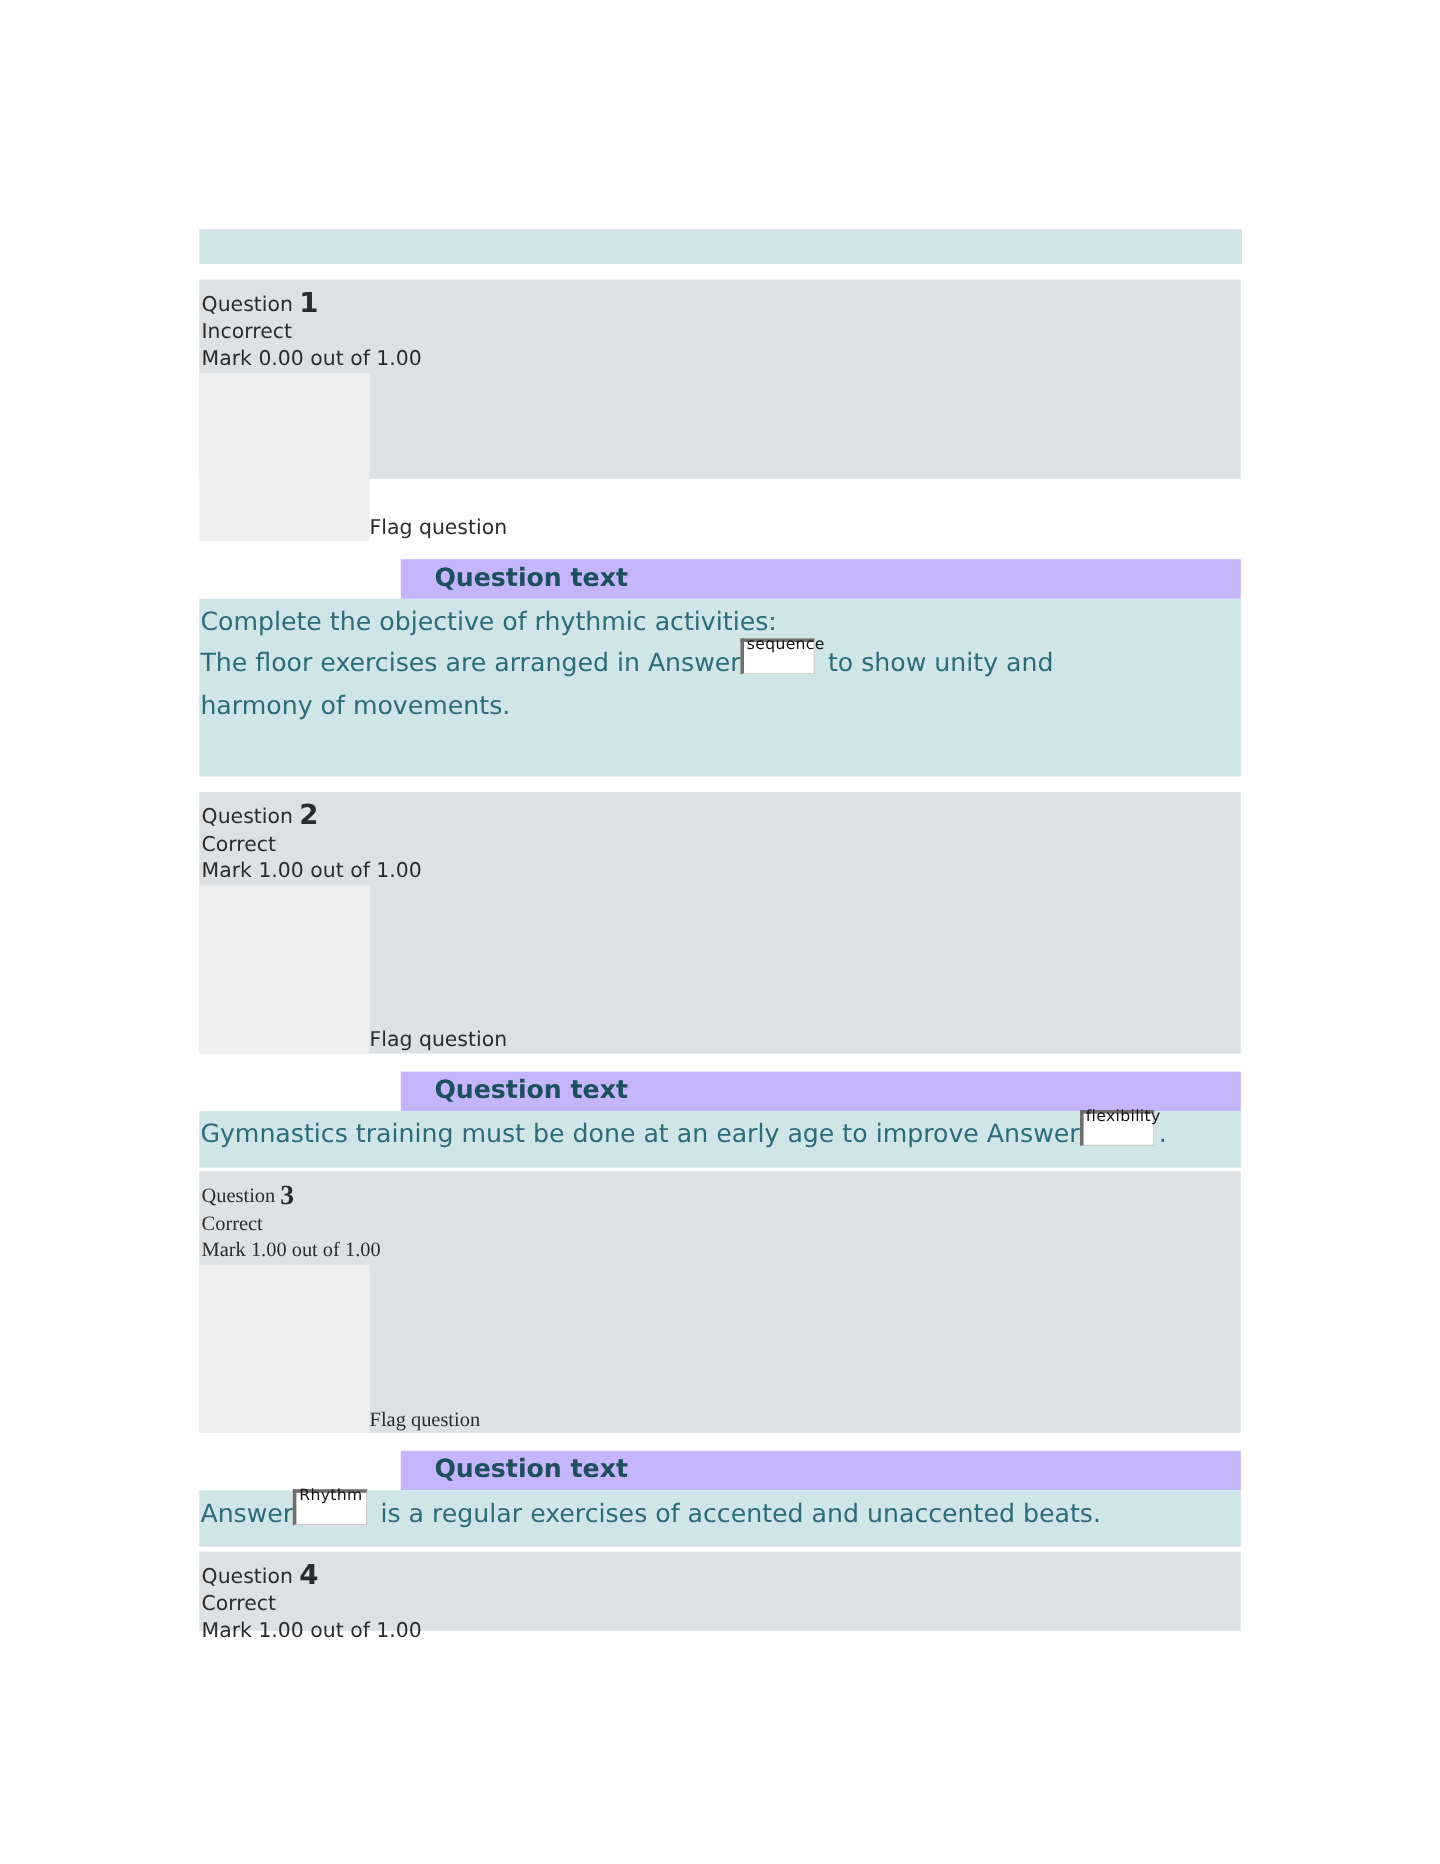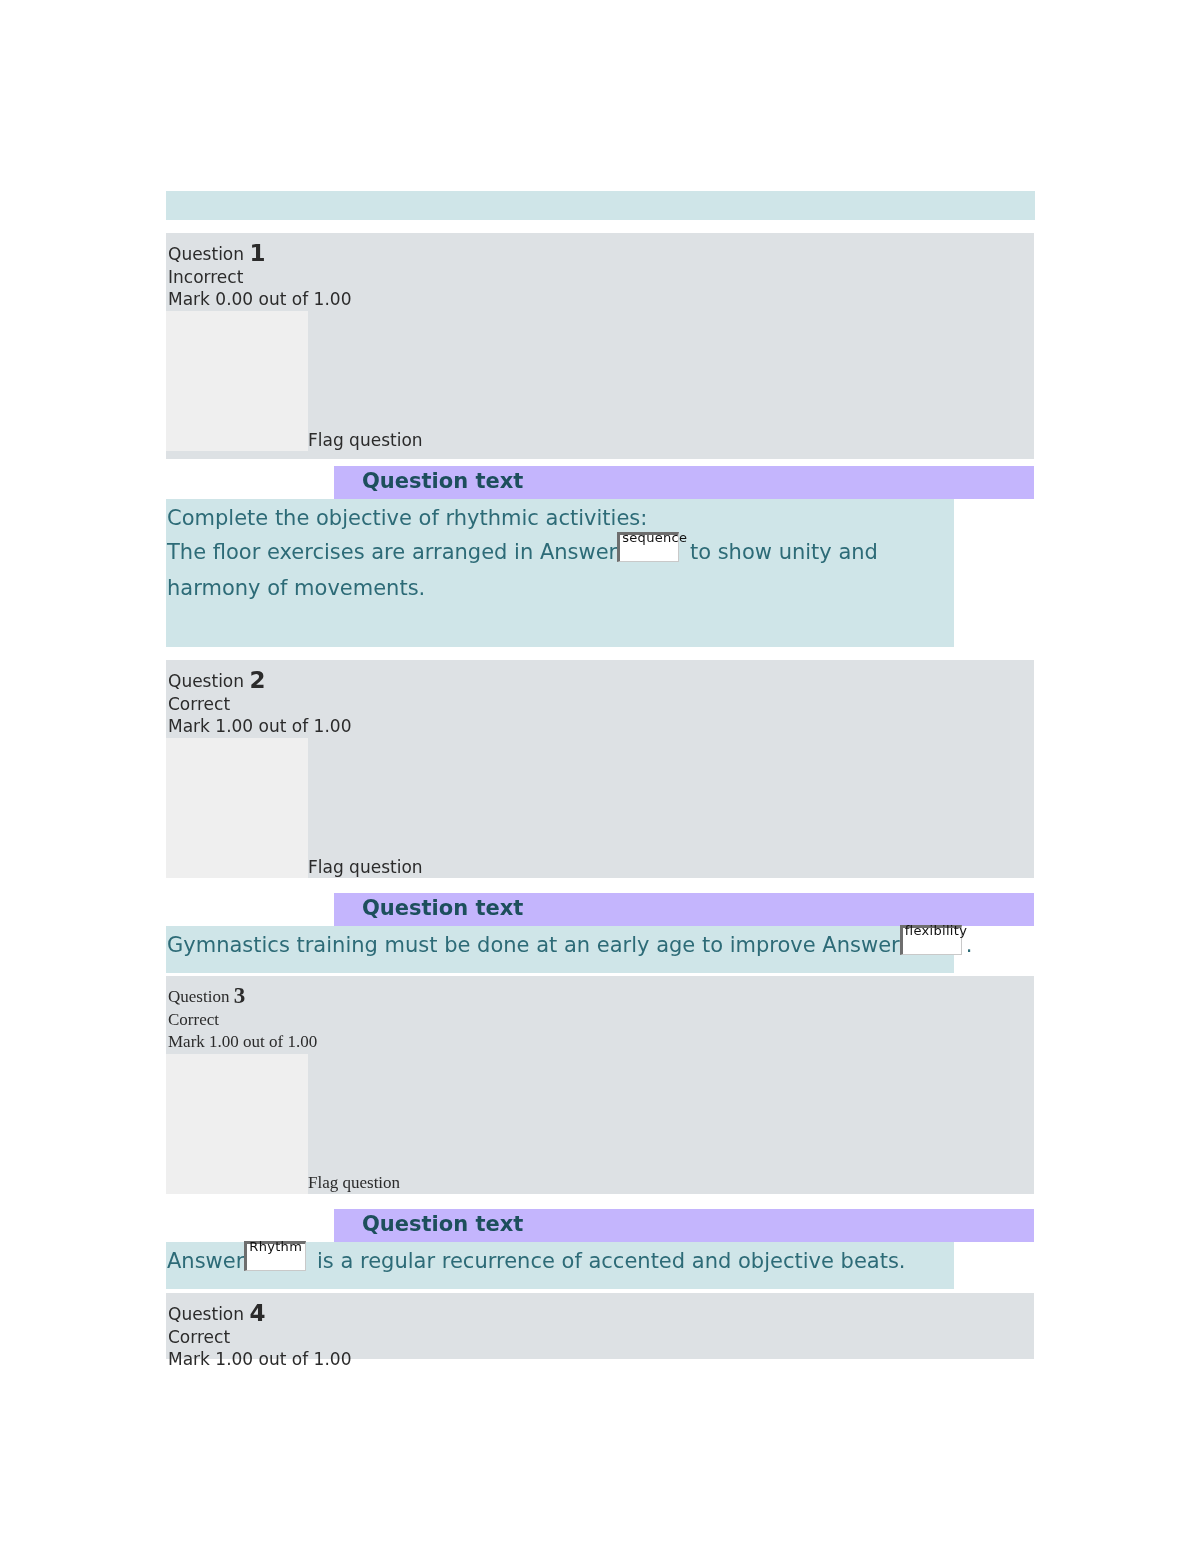--- a/index.html
+++ b/index.html
@@ -96,21 +96,21 @@
     top: 3px;
     font-size: 21px;
     font-weight: bold;
     color: #1d4f5c;
     white-space: nowrap;
   }
   .qtext-body {
     position: absolute;
     left: 0;
     top: 33px;
-    width: 788px;
+    width: 868px;
     background: #cfe5e8;
     box-sizing: border-box;
     padding: 2px 0 6px 0;
   }
   .qline {
     font-size: 21px;
     color: #2d6b77;
     line-height: 34px;
     white-space: nowrap;
     padding-left: 1px;
@@ -149,21 +149,21 @@
     line-height: 16px;
     white-space: nowrap;
     letter-spacing: 0.3px;
   }
 </style>
 </head>
 <body>
 
 <div class="top-strip"></div>
 
-<div class="qinfo" style="top:233px; height:226px;">
+<div class="qinfo" style="top:233px; height:166px;">
   <div class="lightcol" style="top:78px; height:140px;"></div>
   <div class="meta">
     <div class="qno">
       <span>Question</span>
       <b>1</b>
     </div>
     <div class="state">Incorrect</div>
     <div class="mark">Mark 0.00 out of 1.00</div>
   </div>
   <div class="flag" style="top:197px;">Flag question</div>
@@ -219,21 +219,21 @@
   </div>
   <div class="flag" style="top:197px;">Flag question</div>
 </div>
 
 <div class="qtext-wrap" style="top:1209px; height:80px;">
   <div class="qtext-head">
     <span>Question text</span>
   </div>
   <div class="qtext-body" style="height:47px;">
     <div class="qline">
-      <span>Answer</span><span class="sel"><span class="box"></span><span class="val">Rhythm</span></span><span> is a regular recurrence of accented and objective beats.</span>
+      <span>Answer</span><span class="sel"><span class="box"></span><span class="val">Rhythm</span></span><span> is a regular exercises of accented and unaccented beats.</span>
     </div>
   </div>
 </div>
 
 <div class="qinfo" style="top:1293px; height:66px;">
   <div class="meta">
     <div class="qno">
       <span>Question</span>
       <b>4</b>
     </div>

